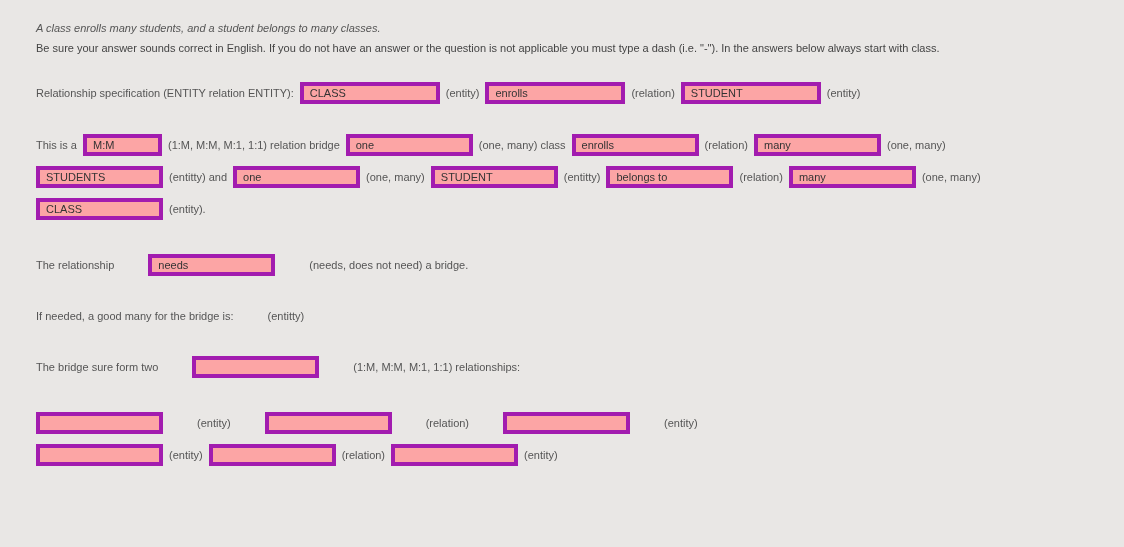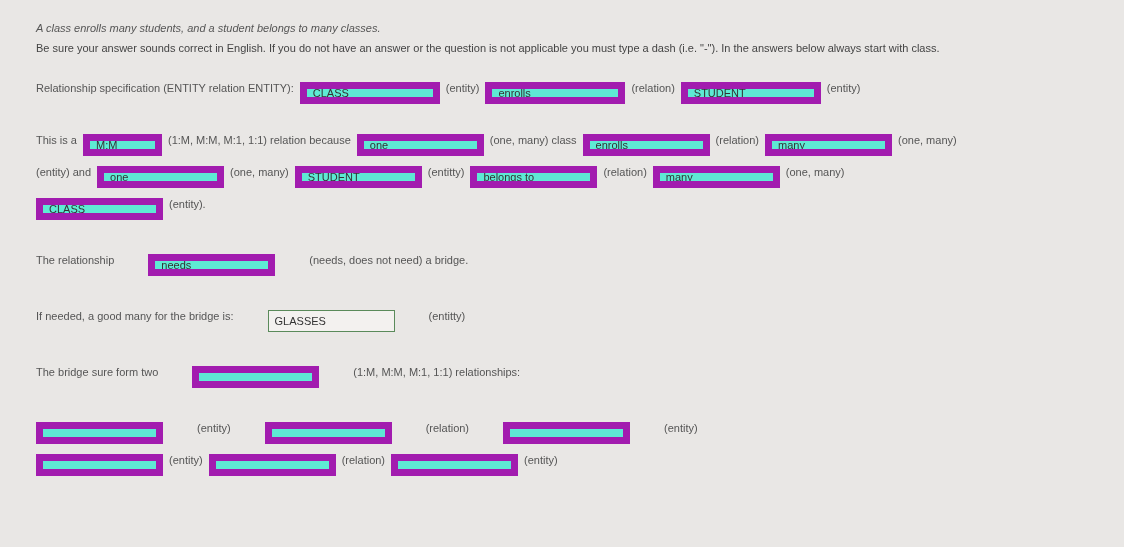--- a/index.html
+++ b/index.html
@@ -20,31 +20,31 @@
       font-size: 11px;
     }
     .intro2 {
       color: #444;
       font-size: 11px;
       margin-bottom: 28px;
     }
     .line {
       display: flex;
       flex-wrap: wrap;
-      align-items: flex-start;
+      align-items: center;
       gap: 4px 6px;
       margin-bottom: 10px;
       font-size: 11px;
       color: #555;
     }
     .line.spaced { margin-bottom: 30px; }
     .label-text { white-space: nowrap; color:#555; }
     input.field {
-      border: 7px solid #a21caf;
-      background: #5eead4;
+      border: 4px solid #a21caf;
+      background: #fca5a5;
       height: 22px;
       padding: 2px 6px;
       font-size: 11px;
       color: #333;
       font-family: inherit;
     }
     input.field.highlight {
       border: 1.5px solid #5a8a5a;
       background: #f3f1ef;
     }
@@ -65,31 +65,32 @@
   <span class="label-text">(entity)</span>
   <input class="field w-lg" value="enrolls" style="">
   <span class="label-text">(relation)</span>
   <input class="field w-lg" value="STUDENT" style="">
   <span class="label-text">(entity)</span>
 </div>
 
 <div class="line">
   <span class="label-text">This is a</span>
   <input class="field w-sm" value="M:M" style="">
-  <span class="label-text">(1:M, M:M, M:1, 1:1) relation because</span>
+  <span class="label-text">(1:M, M:M, M:1, 1:1) relation bridge</span>
   <input class="field w-med" value="one" style="">
   <span class="label-text">(one, many) class</span>
   <input class="field w-med" value="enrolls" style="">
   <span class="label-text">(relation)</span>
   <input class="field w-med" value="many" style="">
   <span class="label-text">(one, many)</span>
 </div>
 
 <div class="line">
-  <span class="label-text">(entity) and</span>
+  <input class="field w-med" value="STUDENTS" style="">
+  <span class="label-text">(entitty) and</span>
   <input class="field w-med" value="one" style="">
   <span class="label-text">(one, many)</span>
   <input class="field w-med" value="STUDENT" style="">
   <span class="label-text">(entitty)</span>
   <input class="field w-med" value="belongs to" style="">
   <span class="label-text">(relation)</span>
   <input class="field w-med" value="many" style="">
   <span class="label-text">(one, many)</span>
 </div>
 
@@ -99,21 +100,20 @@
 </div>
 
 <div class="line section-gap">
   <span class="label-text">The relationship</span>
   <input class="field w-med" value="needs" style="">
   <span class="label-text">(needs, does not need) a bridge.</span>
 </div>
 
 <div class="line section-gap">
   <span class="label-text">If needed, a good many for the bridge is:</span>
-  <input class="field highlight w-med" value="GLASSES" style="">
   <span class="label-text">(entitty)</span>
 </div>
 
 <div class="line section-gap">
   <span class="label-text">The bridge sure form two</span>
   <input class="field w-med" value="" style="">
   <span class="label-text">(1:M, M:M, M:1, 1:1) relationships:</span>
 </div>
 
 <div class="line section-gap">

